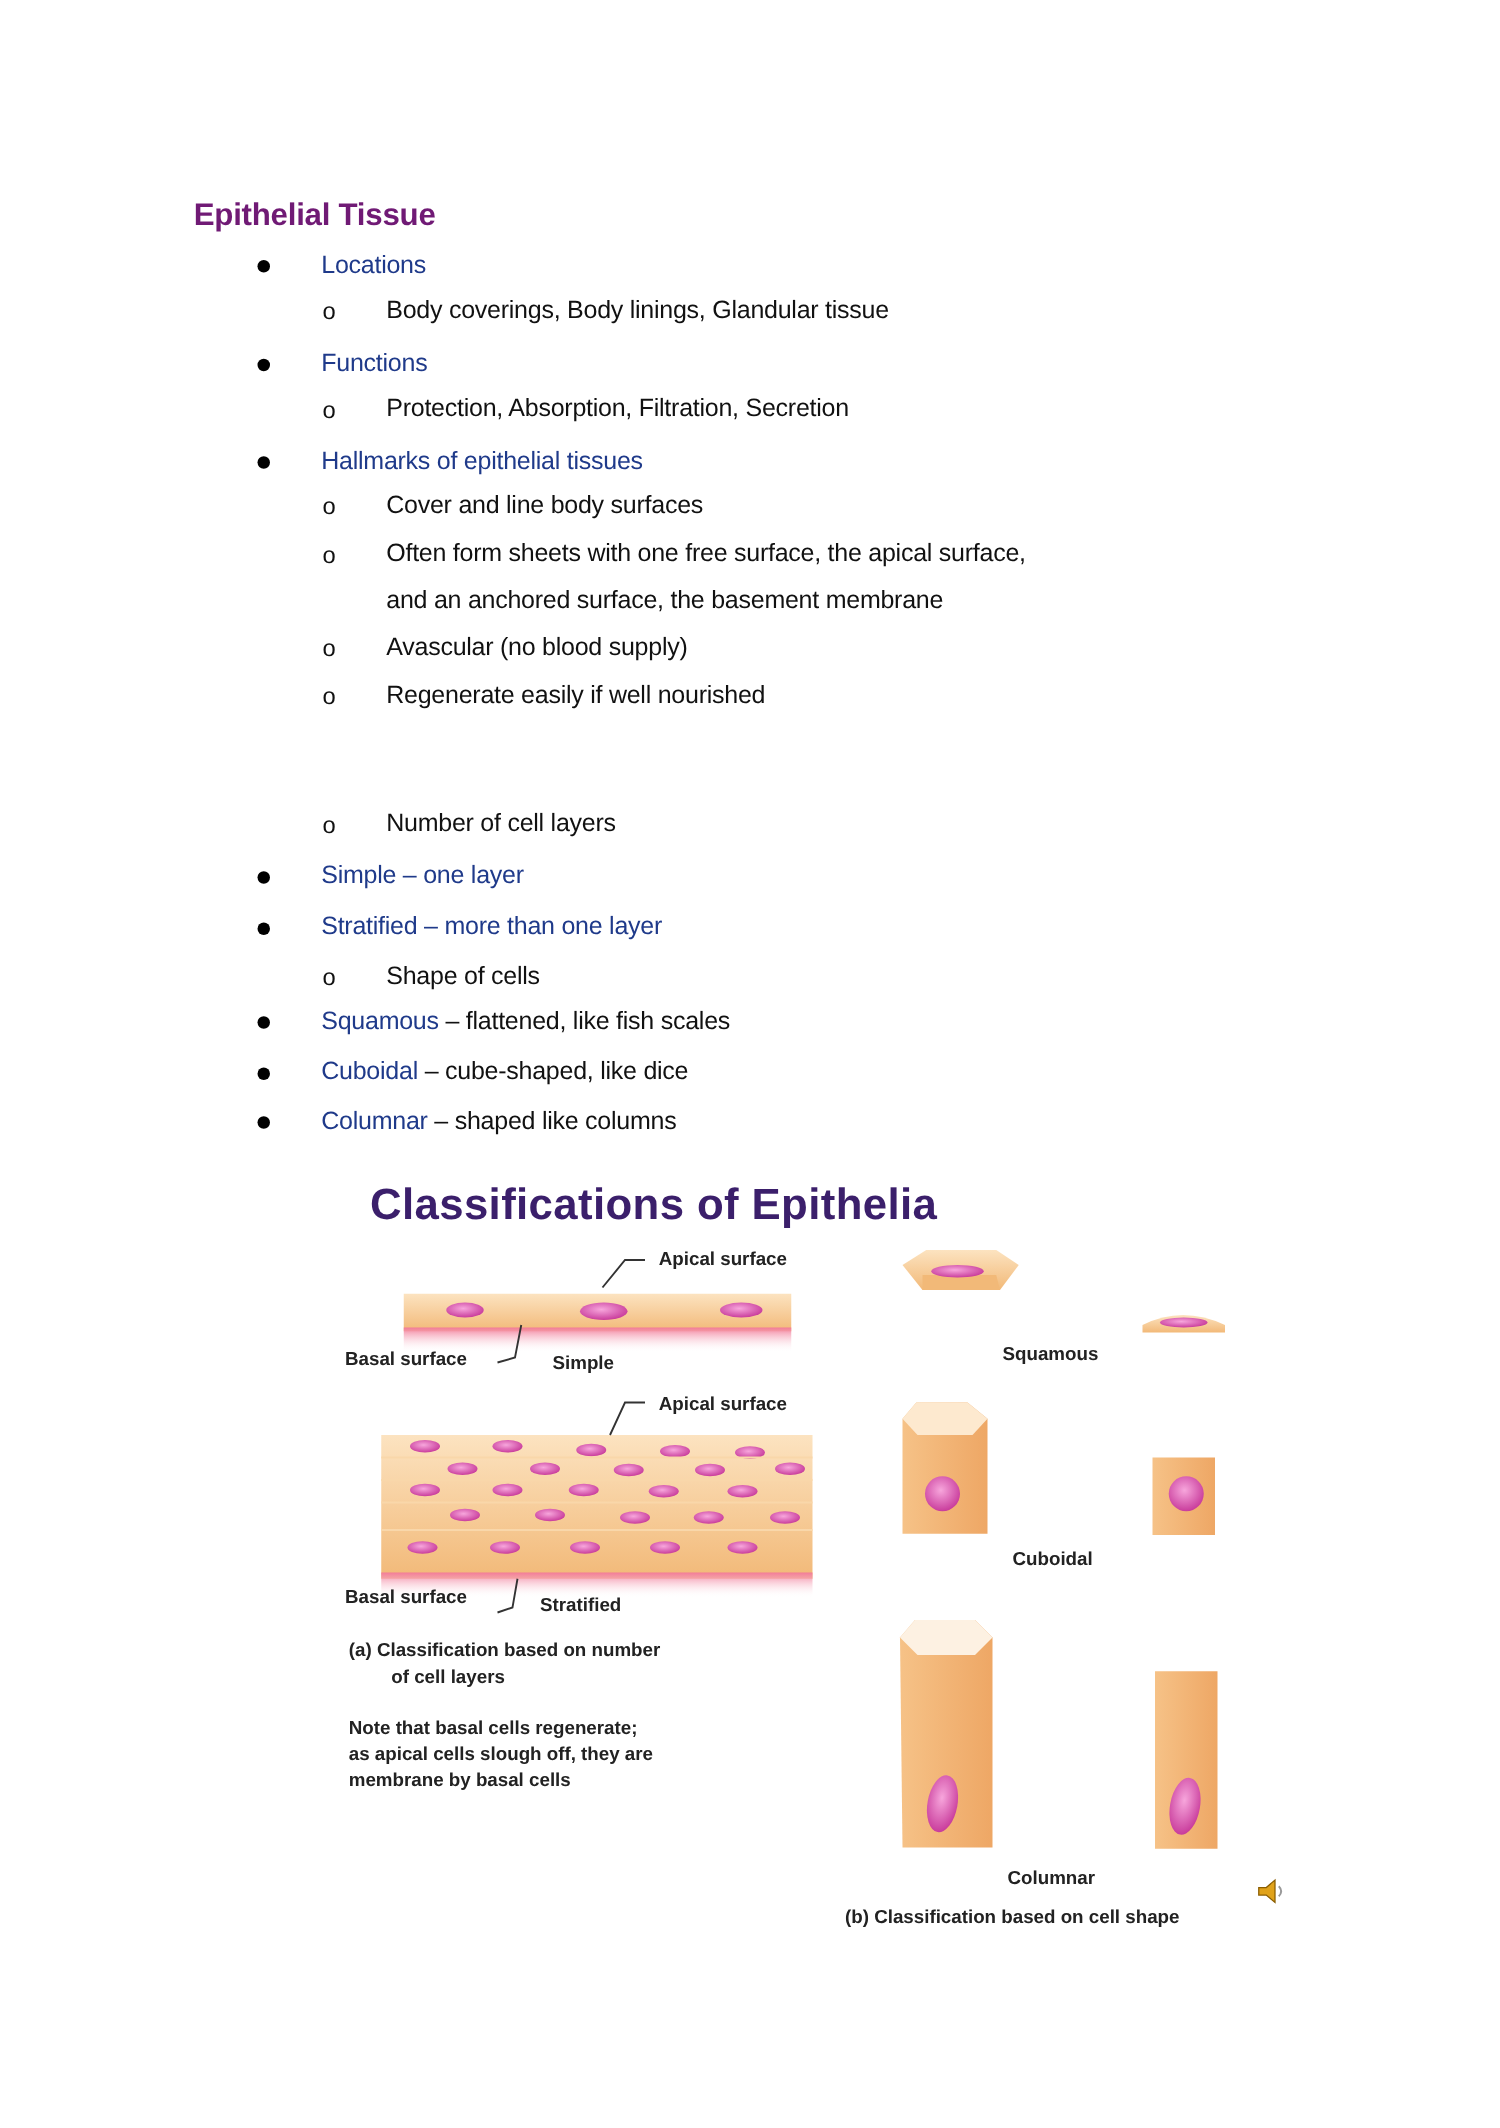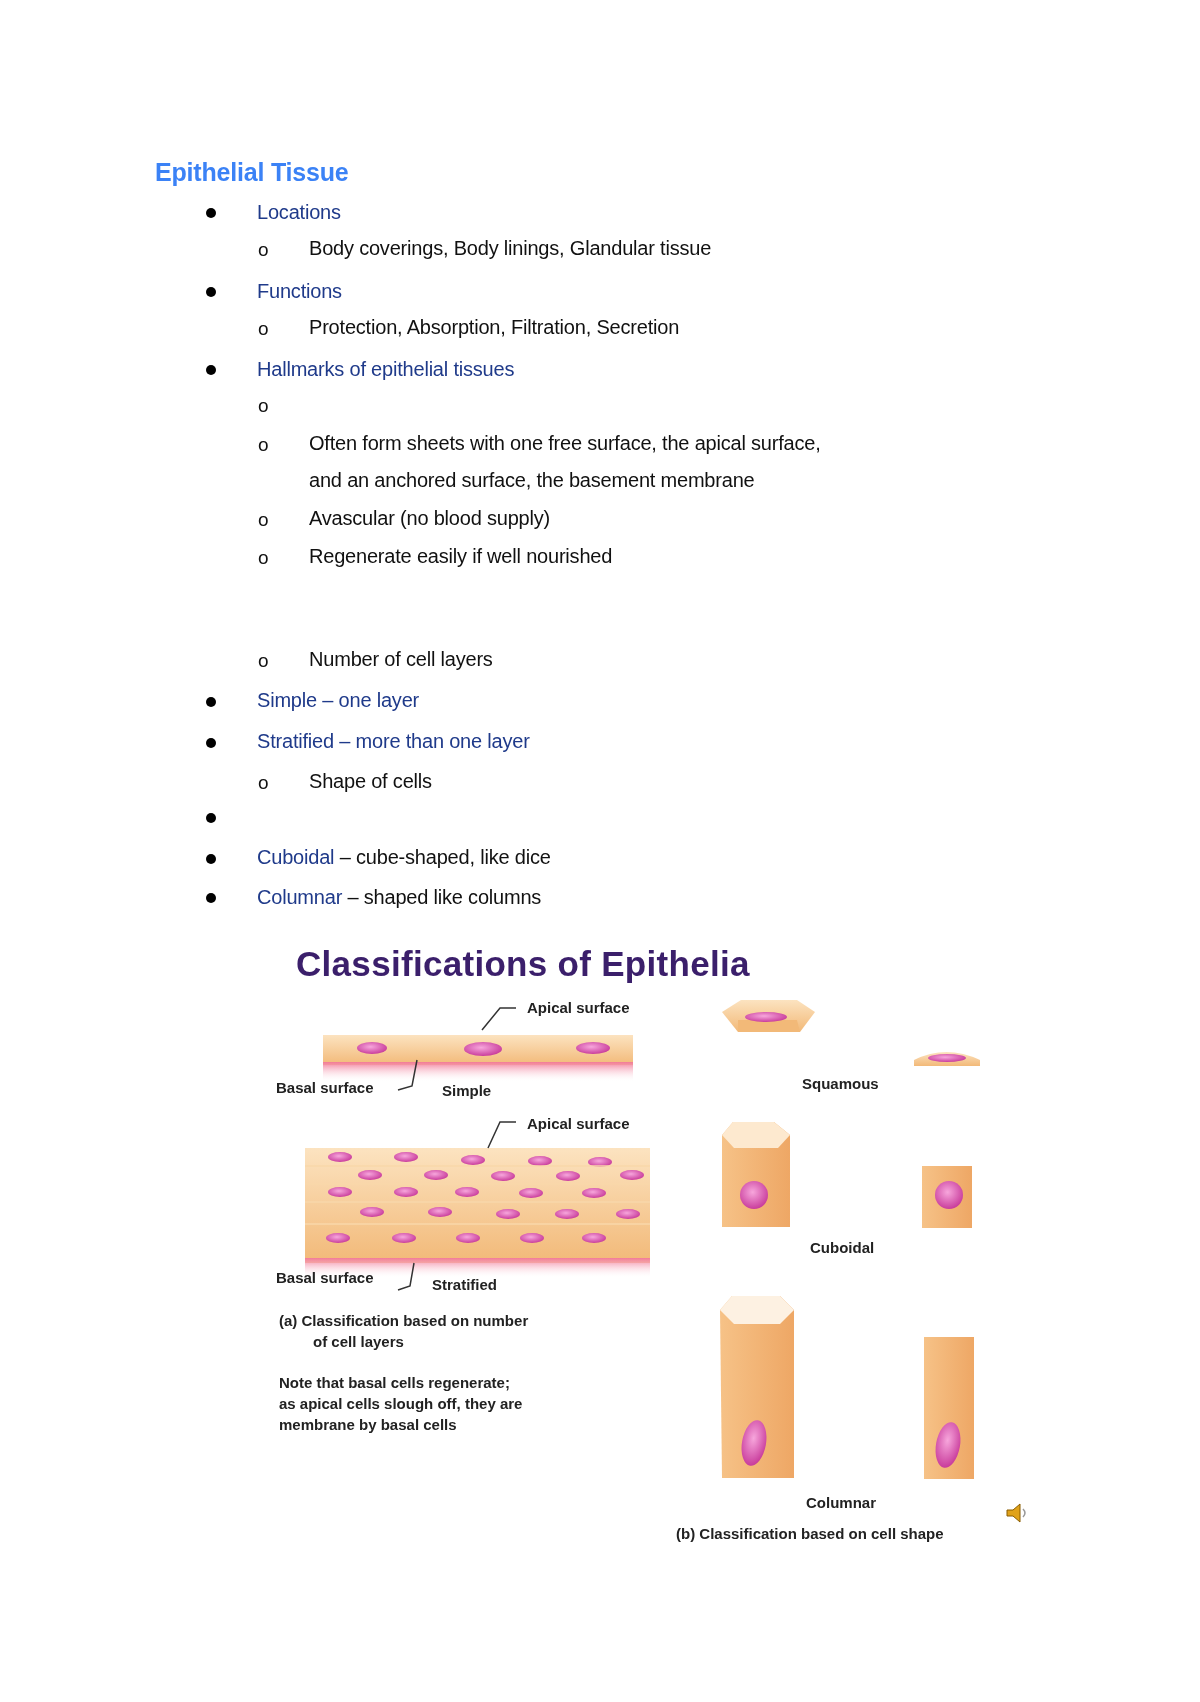--- a/index.html
+++ b/index.html
@@ -15,54 +15,56 @@
   .fig { position: absolute; left: 0; top: 0; }
   .figtitle { position: absolute; left: 257px; top: 944px; font-size: 35px; font-weight: bold; color: #3b1f6b; letter-spacing: 0.3px; margin-left: 39px; }
   .lbl { position: absolute; font-weight: bold; font-size: 15px; color: #222; white-space: nowrap; }
   .cap { position: absolute; font-weight: bold; font-size: 15px; color: #222; line-height: 21px; white-space: nowrap; }
 </style>
 </head>
 <body>
 
 <div class="page">
 
-  <div class="h1" style="top:158px;color:#3b82f6">Epithelial Tissue</div>
+  <div class="h1" style="top:158px;color:#701a75">Epithelial Tissue</div>
 
   <div class="bullet" style="top:208px"></div>
   <div class="row blue" style="left:257px;top:197px">Locations</div>
   <div class="circ" style="top:239px">o</div>
   <div class="row dark" style="left:309px;top:233px">Body coverings, Body linings, Glandular tissue</div>
 
   <div class="bullet" style="top:287px"></div>
   <div class="row blue" style="left:257px;top:276px">Functions</div>
   <div class="circ" style="top:318px">o</div>
   <div class="row dark" style="left:309px;top:312px">Protection, Absorption, Filtration, Secretion</div>
 
   <div class="bullet" style="top:365px"></div>
   <div class="row blue" style="left:257px;top:354px">Hallmarks of epithelial tissues</div>
   <div class="circ" style="top:395px">o</div>
+  <div class="row dark" style="left:309px;top:389px">Cover and line body surfaces</div>
   <div class="circ" style="top:434px">o</div>
   <div class="row dark" style="left:309px;top:428px">Often form sheets with one free surface, the apical surface,</div>
   <div class="row dark" style="left:309px;top:465px">and an anchored surface, the basement membrane</div>
   <div class="circ" style="top:509px">o</div>
   <div class="row dark" style="left:309px;top:503px">Avascular (no blood supply)</div>
   <div class="circ" style="top:547px">o</div>
   <div class="row dark" style="left:309px;top:541px">Regenerate easily if well nourished</div>
 
   <div class="circ" style="top:650px">o</div>
   <div class="row dark" style="left:309px;top:644px">Number of cell layers</div>
 
   <div class="bullet" style="top:697px"></div>
   <div class="row blue" style="left:257px;top:685px">Simple – one layer</div>
   <div class="bullet" style="top:738px"></div>
   <div class="row blue" style="left:257px;top:726px">Stratified – more than one layer</div>
   <div class="circ" style="top:772px">o</div>
   <div class="row dark" style="left:309px;top:766px">Shape of cells</div>
 
   <div class="bullet" style="top:813px"></div>
+  <div class="row" style="left:257px;top:802px"><span class="blue">Squamous</span><span class="dark"> – flattened, like fish scales</span></div>
   <div class="bullet" style="top:854px"></div>
   <div class="row" style="left:257px;top:842px"><span class="blue">Cuboidal</span><span class="dark"> – cube-shaped, like dice</span></div>
   <div class="bullet" style="top:893px"></div>
   <div class="row" style="left:257px;top:882px"><span class="blue">Columnar</span><span class="dark"> – shaped like columns</span></div>
 
   <div class="figtitle">Classifications of Epithelia</div>
 
   <svg class="fig" width="1200" height="1702">
     <defs>
       <linearGradient id="tan" x1="0" y1="0" x2="0" y2="1">

